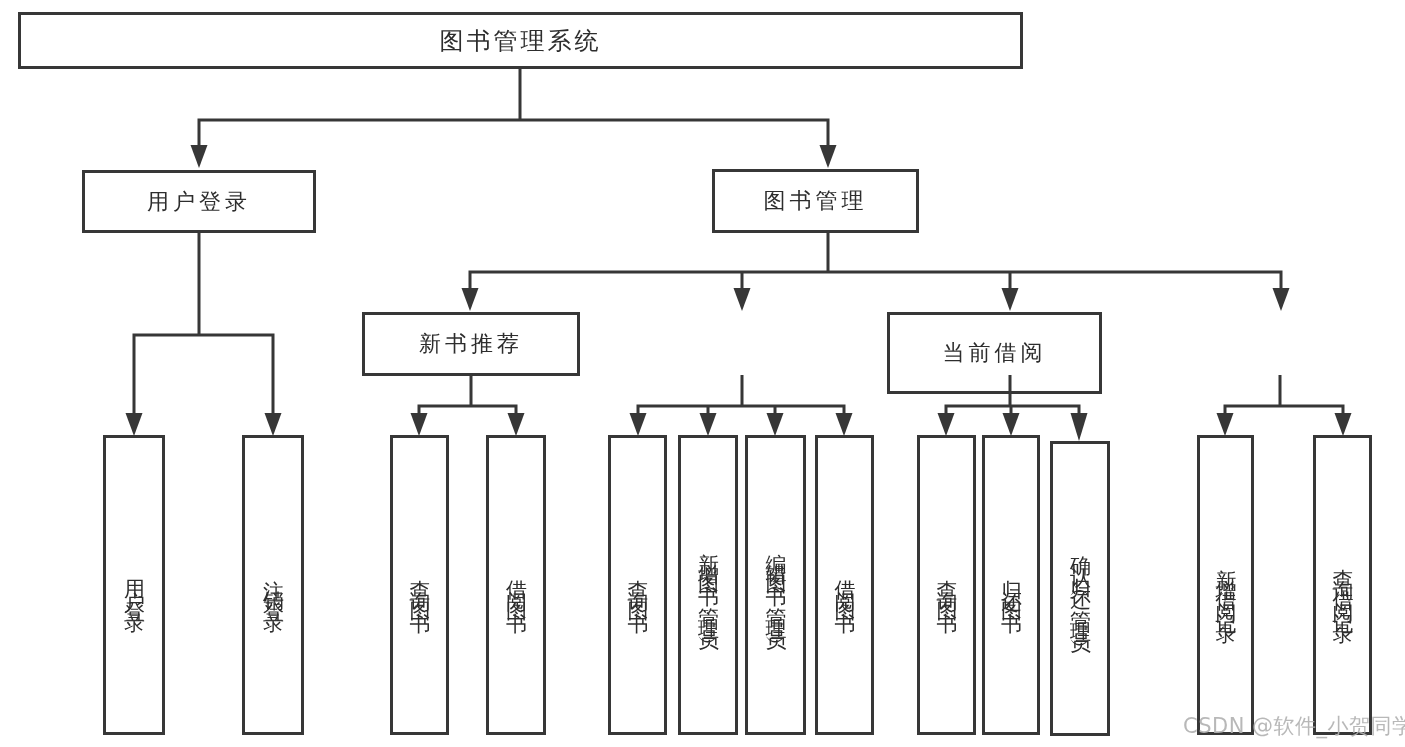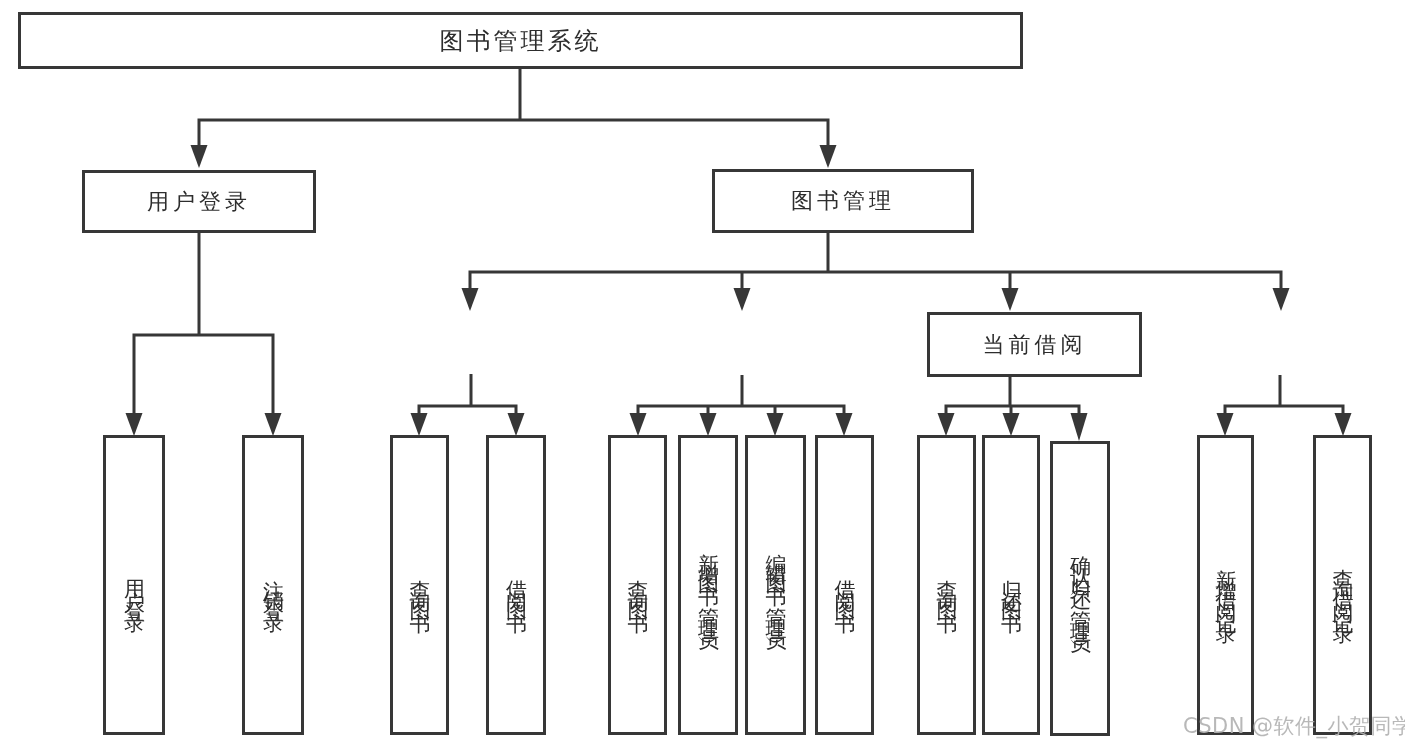--- a/index.html
+++ b/index.html
@@ -30,25 +30,28 @@
 
 <div class="canvas">
 
   <div class="node h root" style="left:18px;top:12px;width:1005px;height:57px">
     <span>图书管理系统</span>
   </div>
 
   <div class="node h" style="left:82px;top:170px;width:234px;height:63px">
     <span>用户登录</span>
   </div>
-  <div class="node h" style="left:712px;top:169px;width:262px;height:64px">
+  <div class="node h" style="left:712px;top:169px;width:207px;height:64px">
     <span>图书管理</span>
   </div>
 
-  <div class="node h" style="left:927px;top:312px;width:215px;height:65px">
+  <div class="node h" style="left:362px;top:312px;width:218px;height:64px">
+    <span>新书推荐</span>
+  </div>
+  <div class="node h" style="left:887px;top:312px;width:215px;height:82px">
     <span>当前借阅</span>
   </div>
 
   <div class="node v" style="left:103px;top:435px;width:62px;height:300px">
     <span>用户登录</span>
   </div>
   <div class="node v" style="left:242px;top:435px;width:62px;height:300px">
     <span>注销登录</span>
   </div>
 

